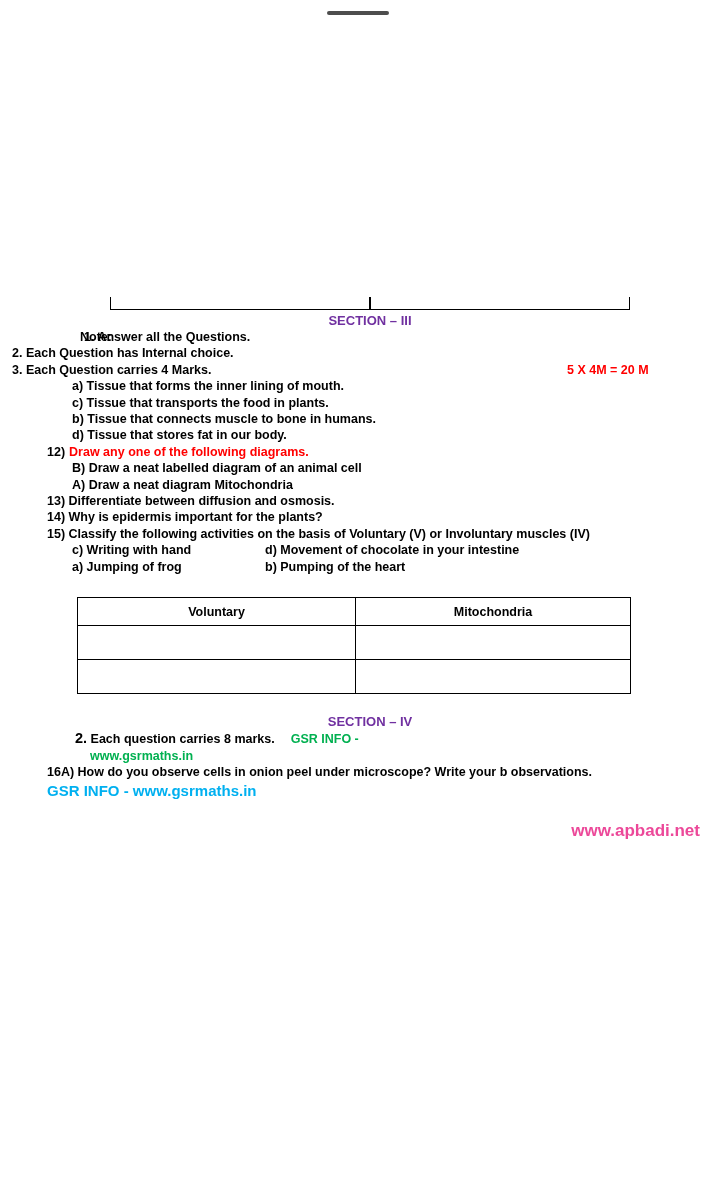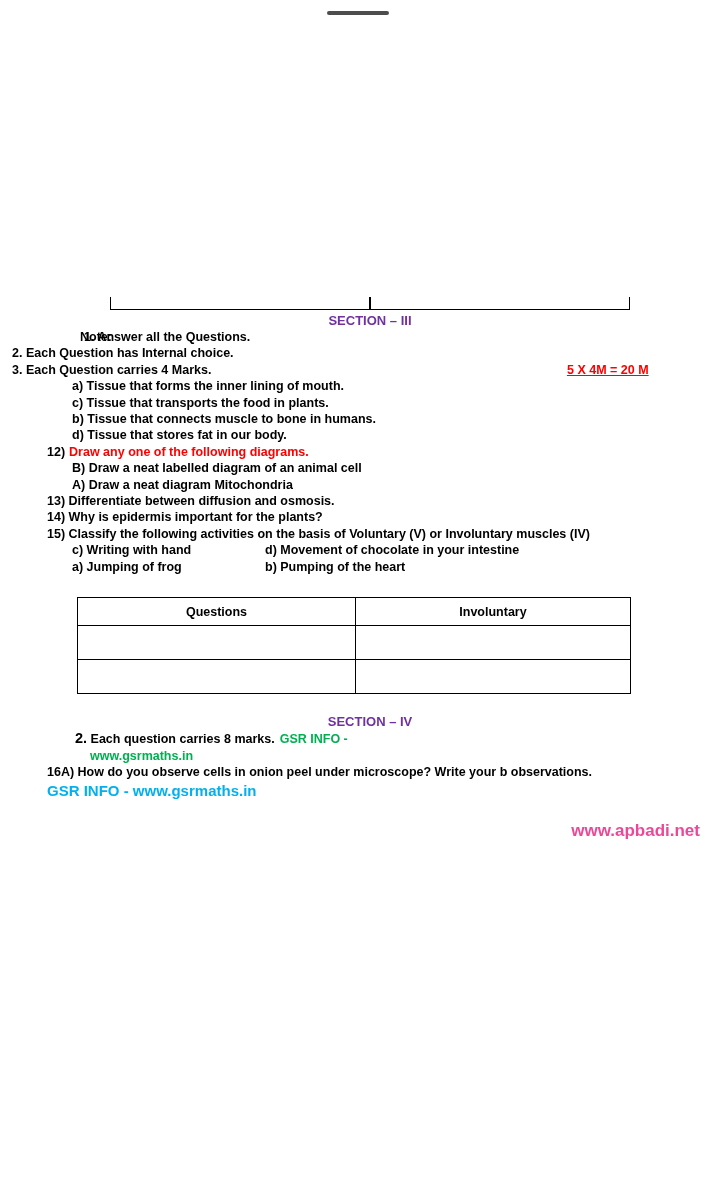--- a/index.html
+++ b/index.html
@@ -37,24 +37,24 @@
   .line { line-height:16.4px; position:relative; white-space:nowrap; }
   .ind35 { padding-left:35px; }
   .ind60 { padding-left:60px; }
   .ind63 { padding-left:63px; }
   .ind72 { }
   .ind78 { padding-left:78px; }
   .note-label { display:inline-block; width:37px;padding-left:33px; }
   .red { color:#FF0000; }
   .green { color:#00B050; }
   .cyan { color:#00B0F0; }
-  .abs { position:absolute; top:0;text-decoration:underline; }
+  .abs { position:absolute; top:0; }
   .col { display:inline-block; width:193px; }
   .q12-head { margin-left:4px; }
-  .gsr-inline { margin-left:5px; }
+  .gsr-inline { margin-left:16px; }
   table.vtable {
     border-collapse:collapse;
     margin:22px 0 0 65px;
     width:553px;
     table-layout:fixed;
   }
   table.vtable th, table.vtable td { border:1.5px solid #000; }
   table.vtable th { height:28px; font-size:12.5px; font-weight:bold; text-align:center; vertical-align:middle; }
   table.vtable td { height:34px; }
   .col-left { width:278px; }
@@ -105,22 +105,22 @@
     <div class="line ind60">
       <span class="col">c) Writing with hand</span><span>d) Movement of chocolate in your intestine</span>
     </div>
     <div class="line ind60">
       <span class="col">a) Jumping of frog</span><span>b) Pumping of the heart</span>
     </div>
 
     <table class="vtable">
       <tbody>
           <tr>
-        <th class="col-left">Questions</th>
-        <th class="col-right">Involuntary</th>
+        <th class="col-left">Voluntary</th>
+        <th class="col-right">Mitochondria</th>
       </tr>
       <tr>
         <td></td>
         <td></td>
       </tr>
       <tr>
         <td></td>
         <td></td>
       </tr>
     </tbody>

